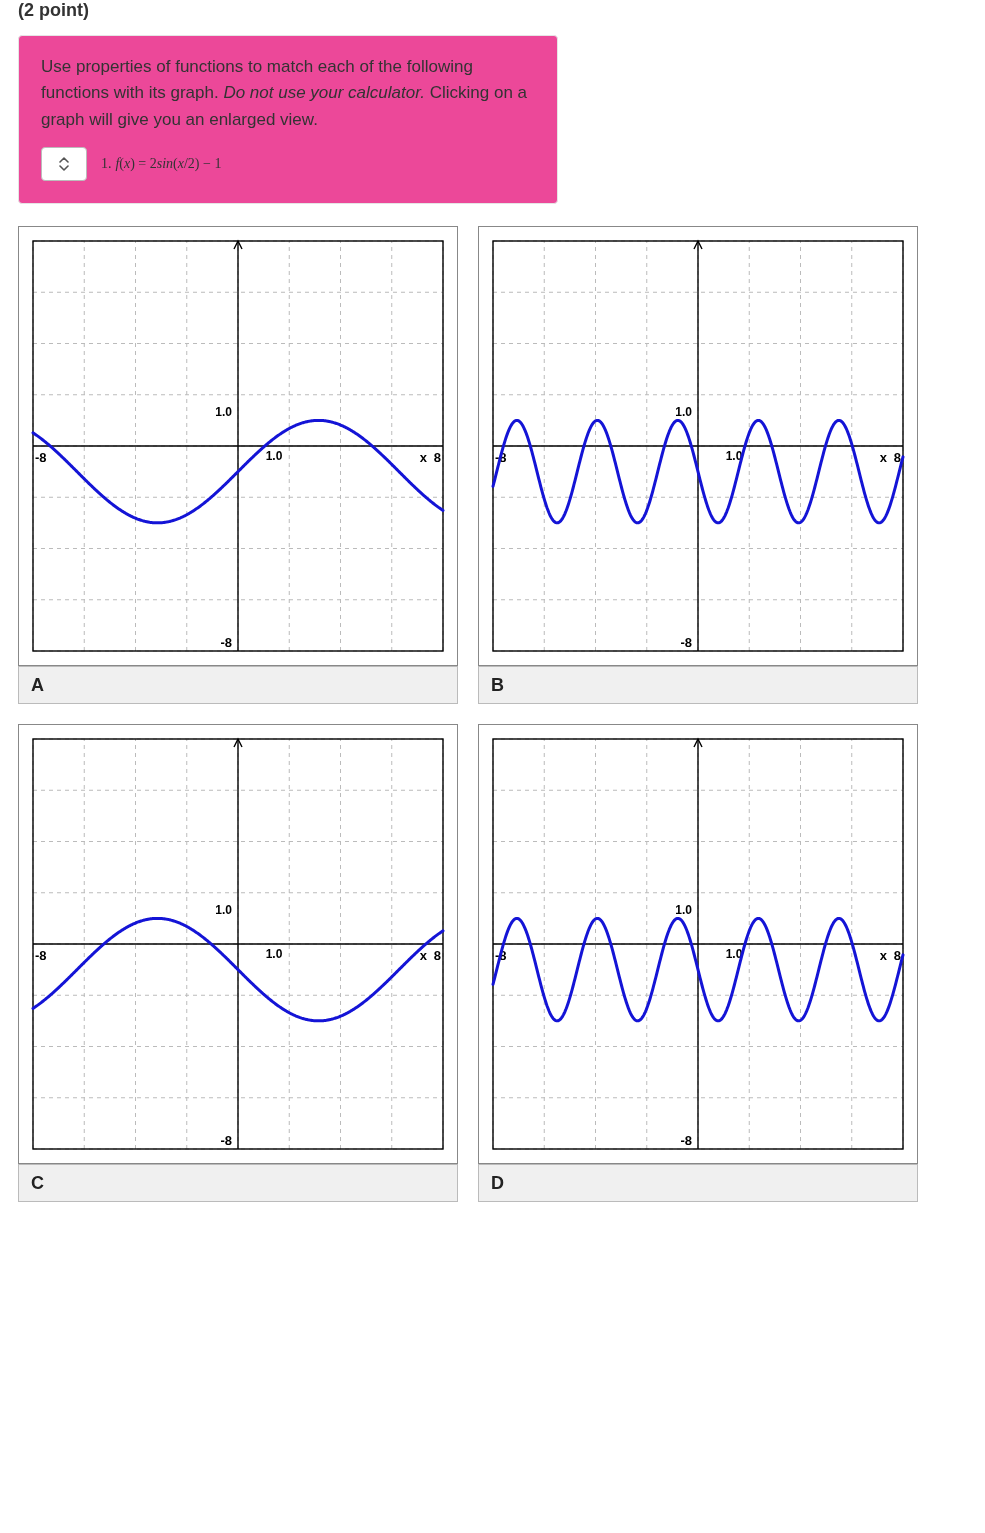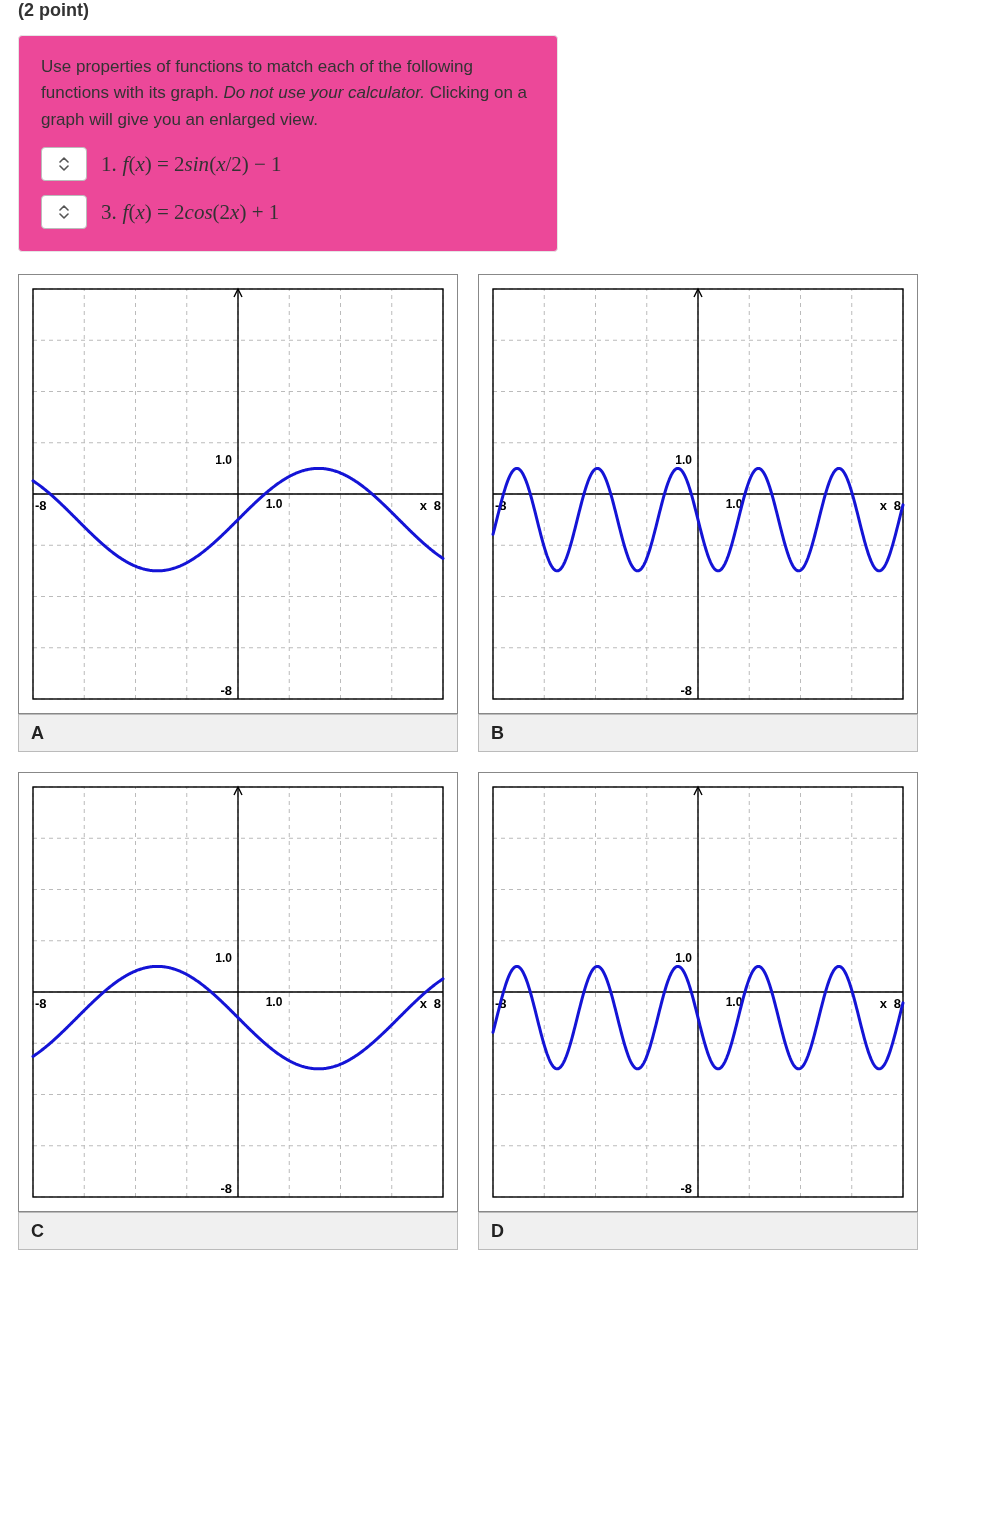--- a/index.html
+++ b/index.html
@@ -43,21 +43,21 @@
     display: flex;
     align-items: center;
     justify-content: center;
     margin-right: 14px;
     color: #666;
     font-size: 14px;
     cursor: pointer;
   }
   .select-stub .chev { line-height: 0.6; }
   .qlabel {
-    font-size: 21px;
+    font-size: 14px;
     font-family: Arial, Helvetica, sans-serif;
   }
   .qlabel .math { font-family: Georgia, 'Times New Roman', serif; font-style: italic; }
   .qlabel .mathn { font-family: Georgia, 'Times New Roman', serif; font-style: normal; }
   .chart-grid {
     margin: 22px 18px 0 18px;
     width: 900px;
   }
   .chart-row {
     display: flex;
@@ -107,33 +107,20 @@
           </svg>
       </span>
     </div>
     <div class="qlabel">
       <span class="mathn">1.</span>
       <span class="math"> f</span><span class="mathn">(</span><span class="math">x</span><span class="mathn">) = 2</span><span class="math">sin</span><span class="mathn">(</span><span class="math">x</span><span class="mathn">/2) − 1</span>
     </div>
   </div>
 
 
-  <div class="qrow">
-    <div class="select-stub">
-      <span class="chev">
-        <svg width="10" height="14" viewBox="0 0 10 14">
-            <path d="M1 5 L5 1 L9 5 M1 9 L5 13 L9 9" fill="none" stroke="#555" stroke-width="1.6" stroke-linecap="round" stroke-linejoin="round"></path>
-          </svg>
-      </span>
-    </div>
-    <div class="qlabel">
-      <span class="mathn">3.</span>
-      <span class="math"> f</span><span class="mathn">(</span><span class="math">x</span><span class="mathn">) = 2</span><span class="math">cos</span><span class="mathn">(2</span><span class="math">x</span><span class="mathn">) + 1</span>
-    </div>
-  </div>
 
 </div>
 
 <div class="chart-grid">
   <div class="chart-row">
     <div class="chart-cell">
       <div class="chart-frame" id="chart-A">
           <svg width="438" height="438" viewBox="0 0 438 438">
             <line x1="14" y1="424" x2="14" y2="14" stroke="#bbb" stroke-width="1" stroke-dasharray="4 4"></line>
             <line x1="14" y1="424" x2="424" y2="424" stroke="#bbb" stroke-width="1" stroke-dasharray="4 4"></line>

